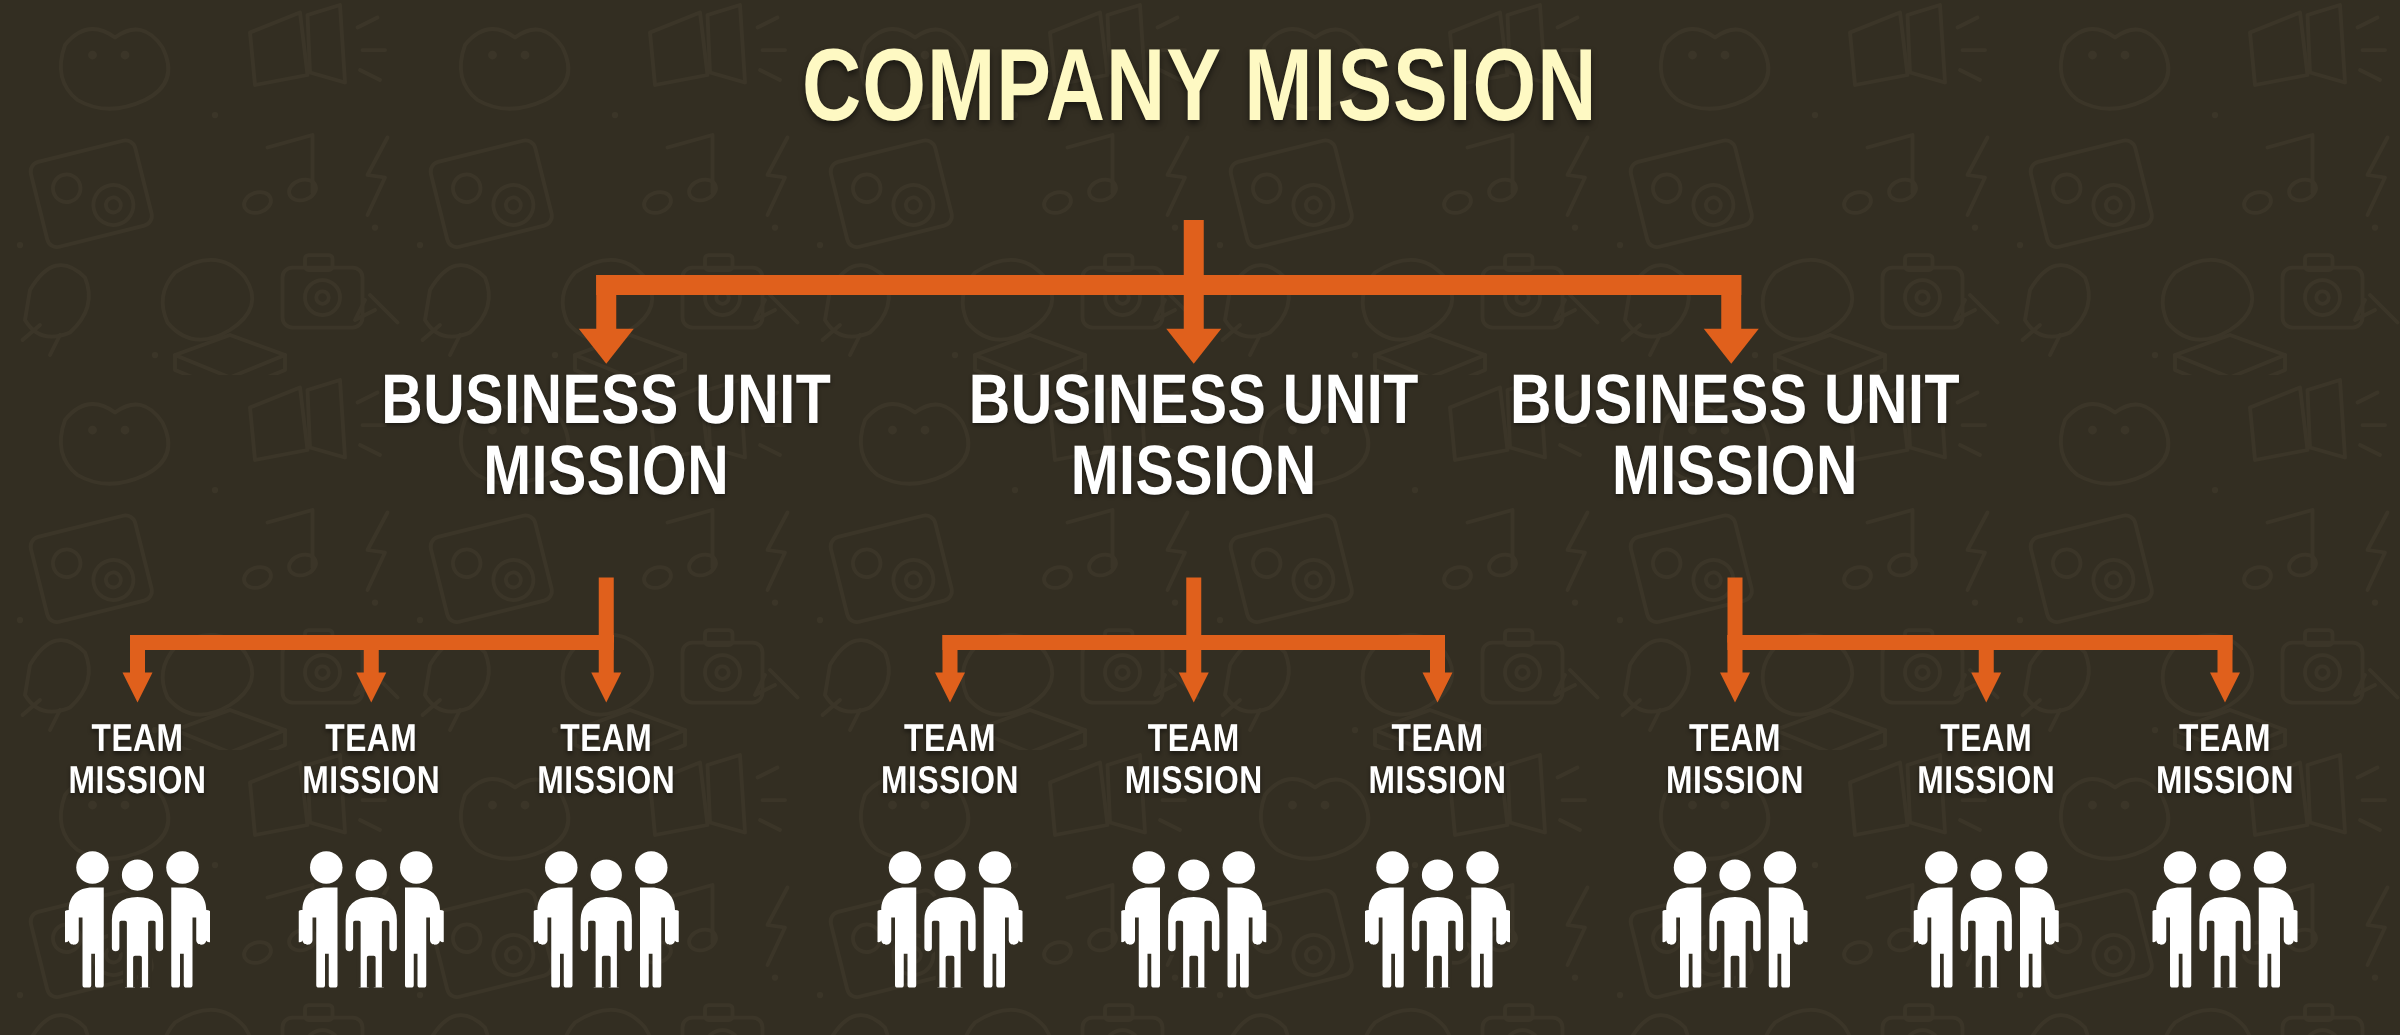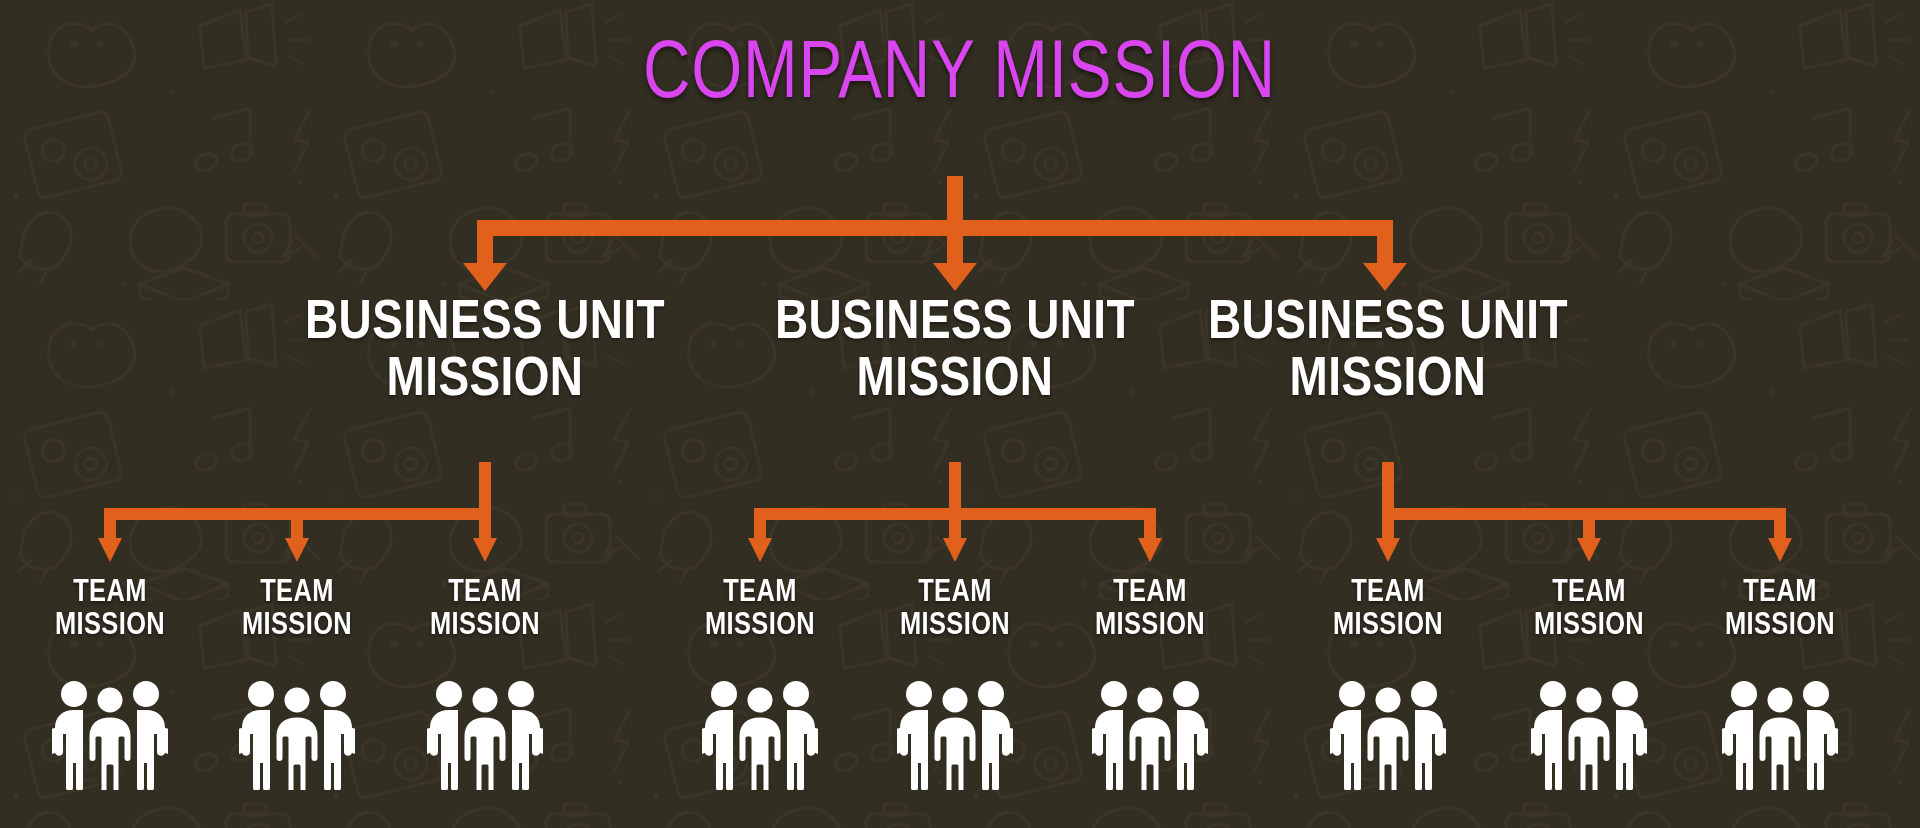--- a/index.html
+++ b/index.html
@@ -48,24 +48,24 @@
     text-shadow: 0 2px 4px rgba(0,0,0,0.45);
     transform: scaleX(0.82);
     white-space: nowrap;
   }
 
   #company-title {
     position: absolute;
     left: 0;
     right: 0;
     top: 28px;
-    color: #d946ef;
+    color: #fef9c3;
     text-align: center;
     font-size: 82px;
-    font-weight: 400;
+    font-weight: 700;
     letter-spacing: 1px;
     text-transform: uppercase;
     text-shadow: 0 3px 6px rgba(0,0,0,0.5);
     line-height: 1;
   }
   #company-title span {
     display: inline-block;
     transform: scaleX(0.80);
   }
 

